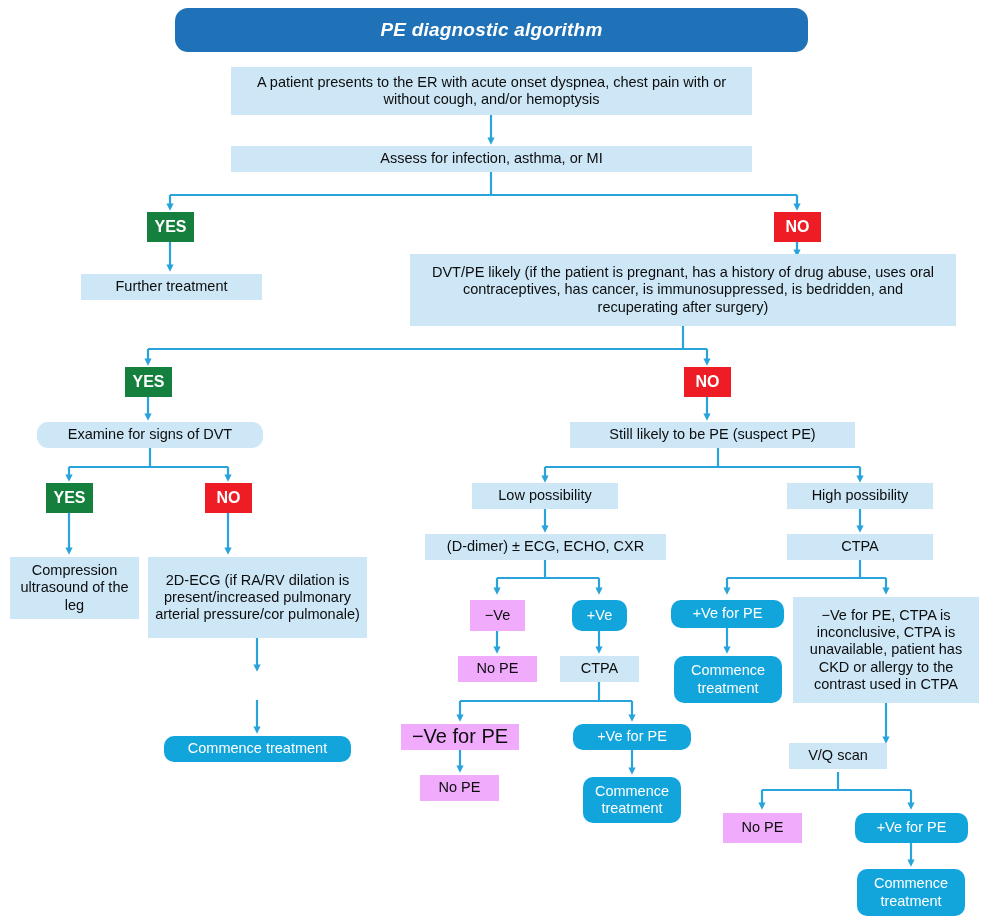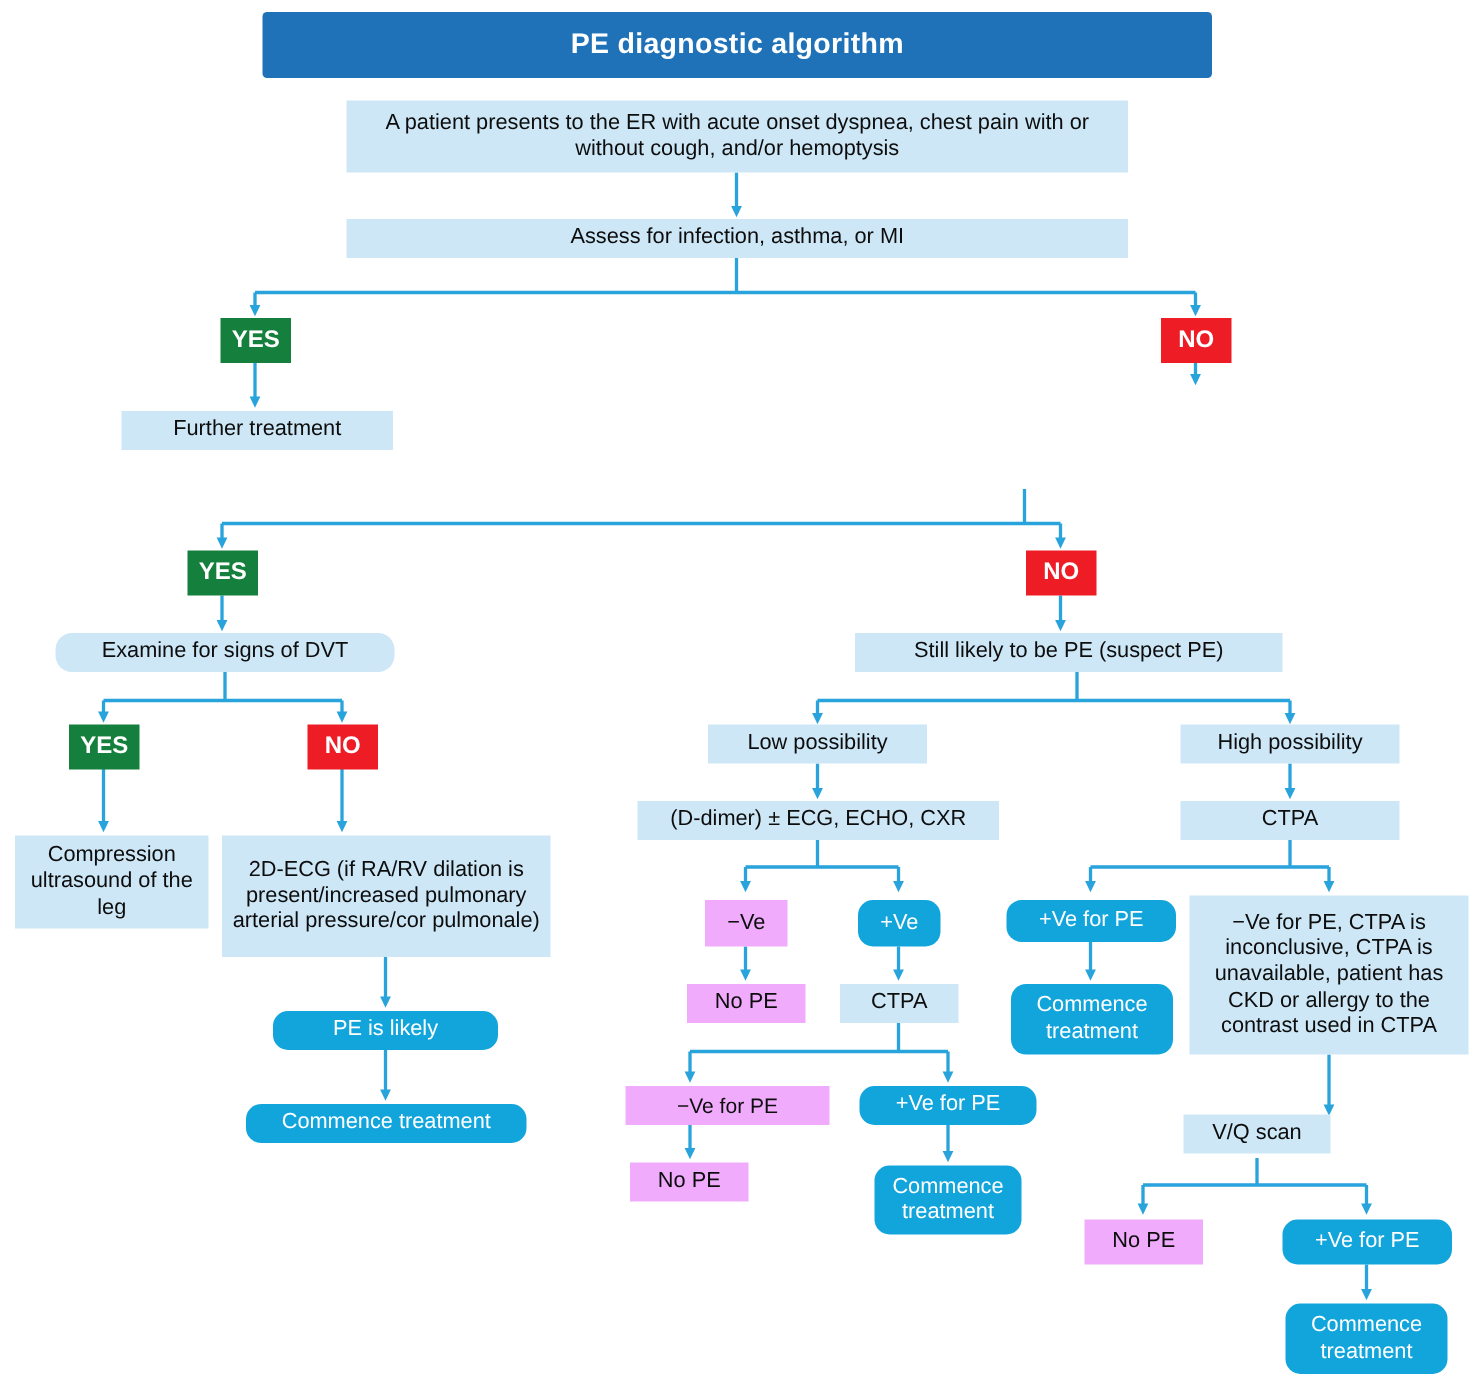--- a/index.html
+++ b/index.html
@@ -4,22 +4,22 @@
 <style>
   html,body{margin:0;padding:0;background:#ffffff;}
   body{font-family:"Liberation Sans",sans-serif;}
   #canvas{position:relative;width:986px;height:918px;background:#ffffff;overflow:hidden;}
   #wires{position:absolute;left:0;top:0;width:986px;height:918px;pointer-events:none;}
   .node{position:absolute;box-sizing:border-box;display:flex;align-items:center;
         justify-content:center;text-align:center;line-height:1.18;}
   .lightblue{background:#cde7f7;color:#0d0d0d;}
   .midblue{background:#f0abfc;color:#0d0d0d;}
   .brightblue{background:#12a5dc;color:#ffffff;border-radius:10px;}
-  .title{background:#1f72b8;color:#ffffff;font-weight:bold;border-radius:3px;
-         font-size:19px;letter-spacing:.2px;}
+  .title{background:#1f72b8;color:#ffffff;font-weight:bold;border-radius:13px;
+         font-size:19px;letter-spacing:.2px;font-style:italic;}
   .badge{color:#ffffff;font-size:16px;font-weight:bold;}
   .yes{background:#15803d;}
   .no{background:#ee1c25;}
 </style>
 </head>
 <body>
 
 <div id="canvas">
 
   <svg id="wires" viewBox="0 0 986 918" xmlns="http://www.w3.org/2000/svg">
@@ -97,36 +97,36 @@
   <div class="node lightblue" style="left:231px;top:67px;width:521px;height:48px;font-size:14.5px;padding:0 10px;">A patient presents to the ER with acute onset dyspnea, chest pain with or without cough, and/or hemoptysis</div>
 
   <div class="node lightblue" style="left:231px;top:146px;width:521px;height:26px;font-size:14.5px;">Assess for infection, asthma, or MI</div>
 
   <div class="node badge yes" style="left:147px;top:212px;width:47px;height:30px;">YES</div>
 
   <div class="node badge no" style="left:774px;top:212px;width:47px;height:30px;">NO</div>
 
   <div class="node lightblue" style="left:81px;top:274px;width:181px;height:26px;font-size:14.5px;">Further treatment</div>
 
+  <div class="node lightblue" style="left:410px;top:254px;width:546px;height:72px;font-size:14.5px;padding:0 12px;">DVT/PE likely (if the patient is pregnant, has a history of drug abuse, uses oral contraceptives, has cancer, is immunosuppressed, is bedridden, and recuperating after surgery)</div>
 
   <div class="node badge yes" style="left:125px;top:367px;width:47px;height:30px;">YES</div>
 
   <div class="node badge no" style="left:684px;top:367px;width:47px;height:30px;">NO</div>
 
   <div class="node lightblue" style="left:37px;top:422px;width:226px;height:26px;font-size:14.5px;border-radius:11px;">Examine for signs of DVT</div>
 
   <div class="node badge yes" style="left:46px;top:483px;width:47px;height:30px;">YES</div>
 
   <div class="node badge no" style="left:205px;top:483px;width:47px;height:30px;">NO</div>
 
   <div class="node lightblue" style="left:10px;top:557px;width:129px;height:62px;font-size:14.5px;padding:0 6px;">Compression ultrasound of the leg</div>
 
   <div class="node lightblue" style="left:148px;top:557px;width:219px;height:81px;font-size:14.5px;padding:0 7px;">2D-ECG (if RA/RV dilation is present/increased pulmonary arterial pressure/cor pulmonale)</div>
 
-  <div class="node brightblue" style="left:182px;top:674px;width:150px;height:26px;font-size:14.5px;">PE is likely</div>
 
   <div class="node brightblue" style="left:164px;top:736px;width:187px;height:26px;font-size:14.5px;">Commence treatment</div>
 
   <div class="node lightblue" style="left:472px;top:483px;width:146px;height:26px;font-size:14.5px;">Low possibility</div>
 
   <div class="node lightblue" style="left:570px;top:422px;width:285px;height:26px;font-size:14.5px;">Still likely to be PE (suspect PE)</div>
 
   <div class="node lightblue" style="left:787px;top:483px;width:146px;height:26px;font-size:14.5px;">High possibility</div>
 
   <div class="node lightblue" style="left:425px;top:534px;width:241px;height:26px;font-size:14.5px;">(D-dimer) ± ECG, ECHO, CXR</div>
@@ -134,21 +134,21 @@
   <div class="node lightblue" style="left:787px;top:534px;width:146px;height:26px;font-size:14.5px;">CTPA</div>
 
   <div class="node midblue" style="left:470px;top:600px;width:55px;height:31px;font-size:14.5px;">−Ve</div>
 
   <div class="node brightblue" style="left:572px;top:600px;width:55px;height:31px;font-size:14.5px;">+Ve</div>
 
   <div class="node midblue" style="left:458px;top:656px;width:79px;height:26px;font-size:14.5px;">No PE</div>
 
   <div class="node lightblue" style="left:560px;top:656px;width:79px;height:26px;font-size:14.5px;">CTPA</div>
 
-  <div class="node midblue" style="left:401px;top:724px;width:136px;height:26px;font-size:14px;margin-left:16px;">−Ve for PE</div>
+  <div class="node midblue" style="left:401px;top:724px;width:118px;height:26px;font-size:20px;">−Ve for PE</div>
 
   <div class="node brightblue" style="left:573px;top:724px;width:118px;height:26px;font-size:14.5px;">+Ve for PE</div>
 
   <div class="node midblue" style="left:420px;top:775px;width:79px;height:26px;font-size:14.5px;">No PE</div>
 
   <div class="node brightblue" style="left:583px;top:777px;width:98px;height:46px;font-size:14.5px;">Commence treatment</div>
 
   <div class="node brightblue" style="left:671px;top:600px;width:113px;height:28px;font-size:14.5px;">+Ve for PE</div>
 
   <div class="node brightblue" style="left:674px;top:656px;width:108px;height:47px;font-size:14.5px;">Commence treatment</div>

